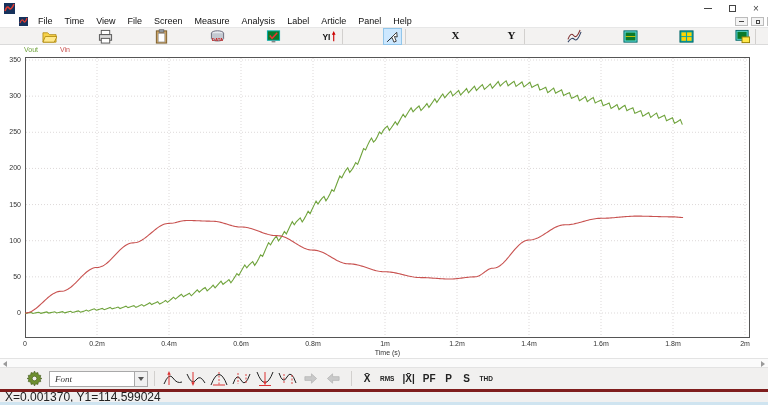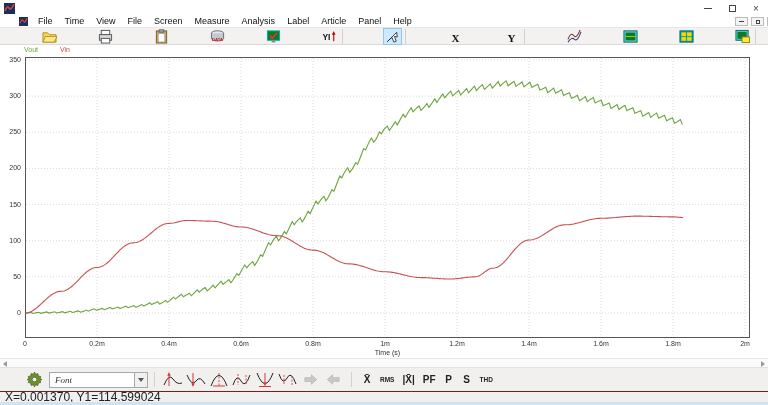--- a/index.html
+++ b/index.html
@@ -26,21 +26,21 @@
   .mdi-btn { width:13px; height:9px; border:1px solid #bbb; background:#f4f4f4; display:flex;
              align-items:center; justify-content:center; font-size:7px; color:#444; line-height:1; }
   .glyph-min-s { width:5px; height:1px; background:#444; display:inline-block; }
   .glyph-restore-s { width:4px; height:4px; border:1px solid #444; display:inline-block; }
 
   
   .toolbar { position:absolute; top:27px; left:0; width:768px; height:18px; background:#f3f2f1;
              border-top:1px solid #e7e7e7; border-bottom:1px solid #dadada;
              display:flex; align-items:center; padding-left:3px; }
   .tbtn { width:19px; height:17px; border:1px solid transparent; background:transparent;
-          display:flex; align-items:flex-end; justify-content:center; flex:none; padding:0;margin-left:37px; }
+          display:flex; align-items:flex-start; justify-content:center; flex:none; padding:0;margin-left:37px; }
   .tbtn.active { background:#cde8ff; border-color:#92c6ea; }
   .tsep { width:1px; height:15px; background:#d2d0ce; margin:0 3px; flex:none; }
   .tbtn svg { display:block; }
   .ticon-text { font-weight:bold; font-size:11px; color:#111; font-family:"Liberation Serif",serif; }
   .ticon-fft { font-weight:bold; font-size:7px; color:#111; letter-spacing:0; }
 
   
   .plotwin { position:absolute; top:45px; left:0; width:768px; height:313px; background:#fff; }
   .legend { position:absolute; top:1px; left:24px; font-size:7px; display:flex; gap:22px; }
   .plot-svg { position:absolute; left:25px; top:12px; }
@@ -53,21 +53,21 @@
   .hscroll { position:absolute; top:358px; left:0; width:768px; height:10px; background:#fbfbfb;
              border-top:1px solid #e3e3e3; border-bottom:1px solid #e3e3e3; }
   .scroll-arrow { position:absolute; top:2px; width:0; height:0; }
   .scroll-left { left:3px; border-top:3px solid transparent; border-bottom:3px solid transparent;
                  border-right:4px solid #9a9a9a; }
   .scroll-right { right:3px; border-top:3px solid transparent; border-bottom:3px solid transparent;
                   border-left:4px solid #9a9a9a; }
 
   
   .toolbar2 { position:absolute; top:368px; left:0; width:768px; height:24px; background:#f1f0ef;
-              border-bottom:1px solid #7f1d1d; display:flex; align-items:center; padding-left:26px; }
+              border-bottom:3px solid #7f1d1d; display:flex; align-items:center; padding-left:26px; }
   .font-combo { width:86px; height:16px; background:#fff; border:1px solid #a9a9a9;
                 font-size:9px; font-style:italic; font-family:"Liberation Serif",serif;
                 color:#333; padding-left:5px; line-height:14px; }
   .combo-arrow { width:13px; height:16px; border:1px solid #a9a9a9; border-left:none; background:#f0f0f0;
                  display:flex; align-items:center; justify-content:center; }
   .combo-tri { width:0; height:0; border-left:3px solid transparent; border-right:3px solid transparent;
                border-top:4px solid #555; }
   .mbtn { width:23px; height:20px; border:1px solid transparent; background:transparent;
           display:flex; align-items:center; justify-content:center; flex:none; padding:0; }
   .stat-btn { min-width:18px; height:20px; border:1px solid transparent; background:transparent;

